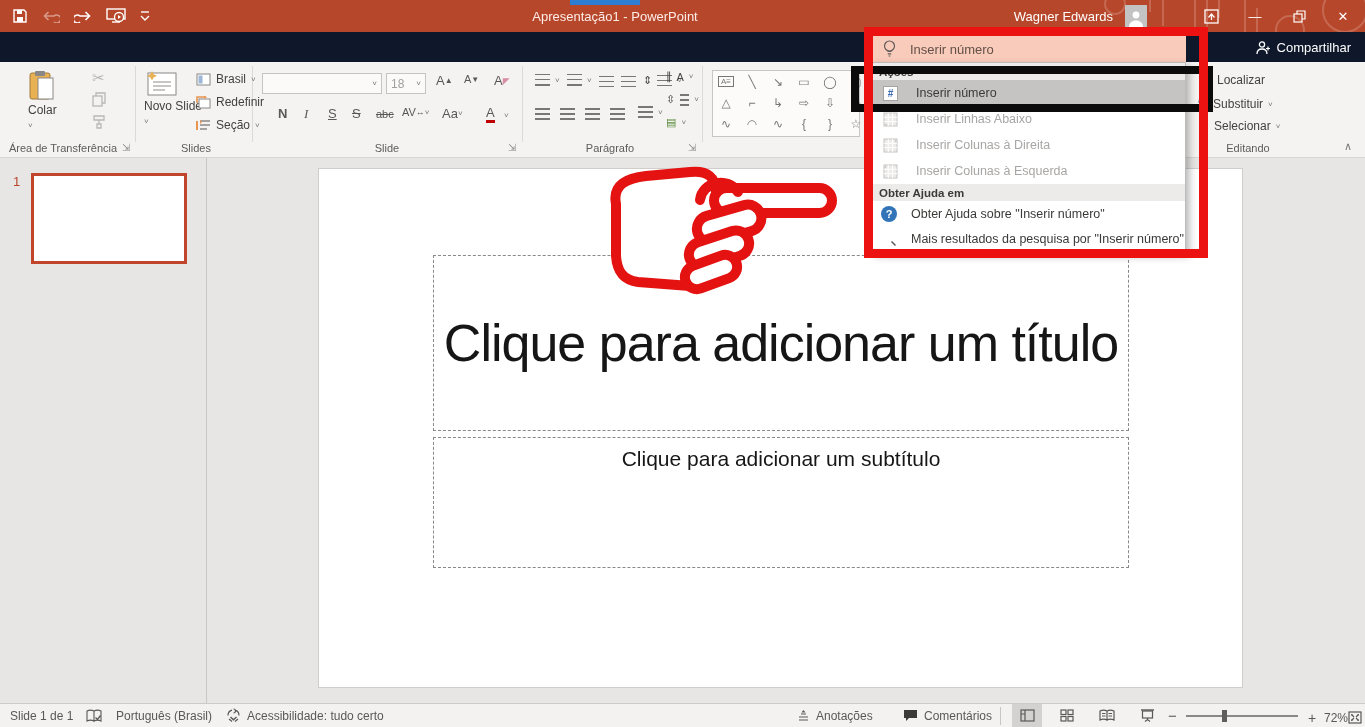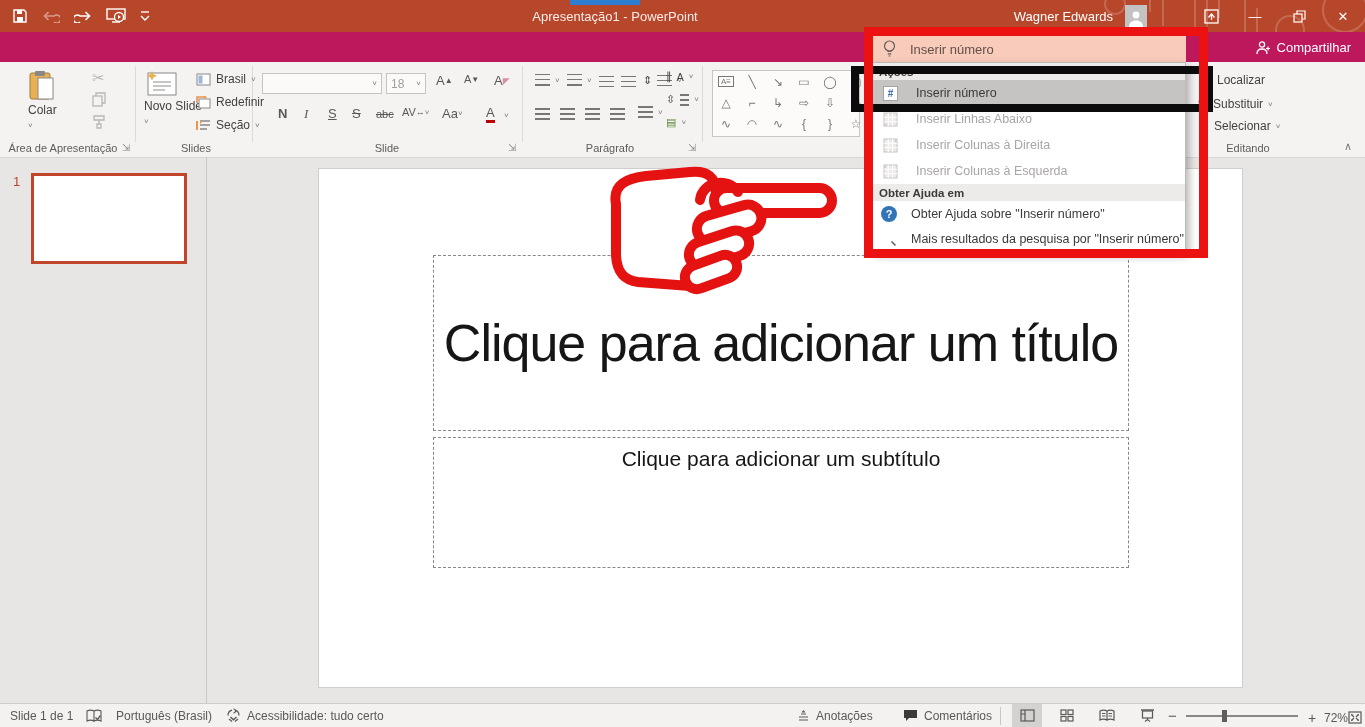--- a/index.html
+++ b/index.html
@@ -1,17 +1,17 @@
 <!DOCTYPE html>
 <html><head>
 <meta charset="utf-8">
 <style>
   html,body{margin:0;padding:0;background:#999;}
   #app{position:relative;width:1365px;height:727px;overflow:hidden;
-       font-family:"Liberation Sans",sans-serif;background:#be185d;
+       font-family:"Liberation Sans",sans-serif;background:#0f172a;
        -webkit-font-smoothing:antialiased;}
   .abs{position:absolute;}
   
   .titlebar{left:0;top:0;width:1365px;height:32px;background:#B7472A;color:#fff;}
   .deco{right:0;top:0;width:420px;height:32px;opacity:.18;overflow:hidden;}
   .bluestrip{left:570px;top:0;width:70px;height:5px;background:#2D7DD2;}
   .qat{left:12px;top:0;height:32px;display:flex;align-items:center;gap:14px;color:#fff;}
   .qat .dim{opacity:.45;}
   .win-title{left:430px;top:0;width:370px;height:32px;display:flex;align-items:center;justify-content:center;font-size:13px;color:#FCEDE8;}
   .user{right:218px;top:0;height:32px;display:flex;align-items:center;gap:12px;font-size:13px;color:#fff;}
@@ -178,21 +178,21 @@
           <rect x="1" y="4" width="9" height="10" fill="none" stroke="#B9B7B5" stroke-width="1.3"></rect>
           <path d="M4 4V1h9v10h-3" fill="none" stroke="#B9B7B5" stroke-width="1.3"></path>
         </svg>
     </div>
     <div class="abs" style="left:92px;top:52px">
       <svg width="16" height="15" viewBox="0 0 16 15">
           <path d="M2 2h10v4H2z" fill="none" stroke="#B9B7B5" stroke-width="1.3"></path>
           <path d="M7 6v4M5 10h4v4H5z" stroke="#B9B7B5" stroke-width="1.3" fill="none"></path>
         </svg>
     </div>
-    <div class="abs glabel" style="left:0;width:126px">Área de Apresentação</div>
+    <div class="abs glabel" style="left:0;width:126px">Área de Transferência</div>
     <div class="abs launch" style="left:122px">⇲</div>
 
     <div class="abs bigbtn" style="left:144px;top:8px">
       <svg width="34" height="28" viewBox="0 0 34 28">
           <rect x="4" y="3" width="28" height="22" fill="#fff" stroke="#8A8886"></rect>
           <path d="M9 12h18M9 16h18M9 20h12" stroke="#C8C6C4" stroke-width="2"></path>
           <path d="M8 1l1.6 3.2L13 5.8 9.6 7.4 8 10.6 6.4 7.4 3 5.8l3.4-1.6z" fill="#E8B154"></path>
         </svg>
       <span>Novo Slide</span>
       <span class="car">˅</span>

